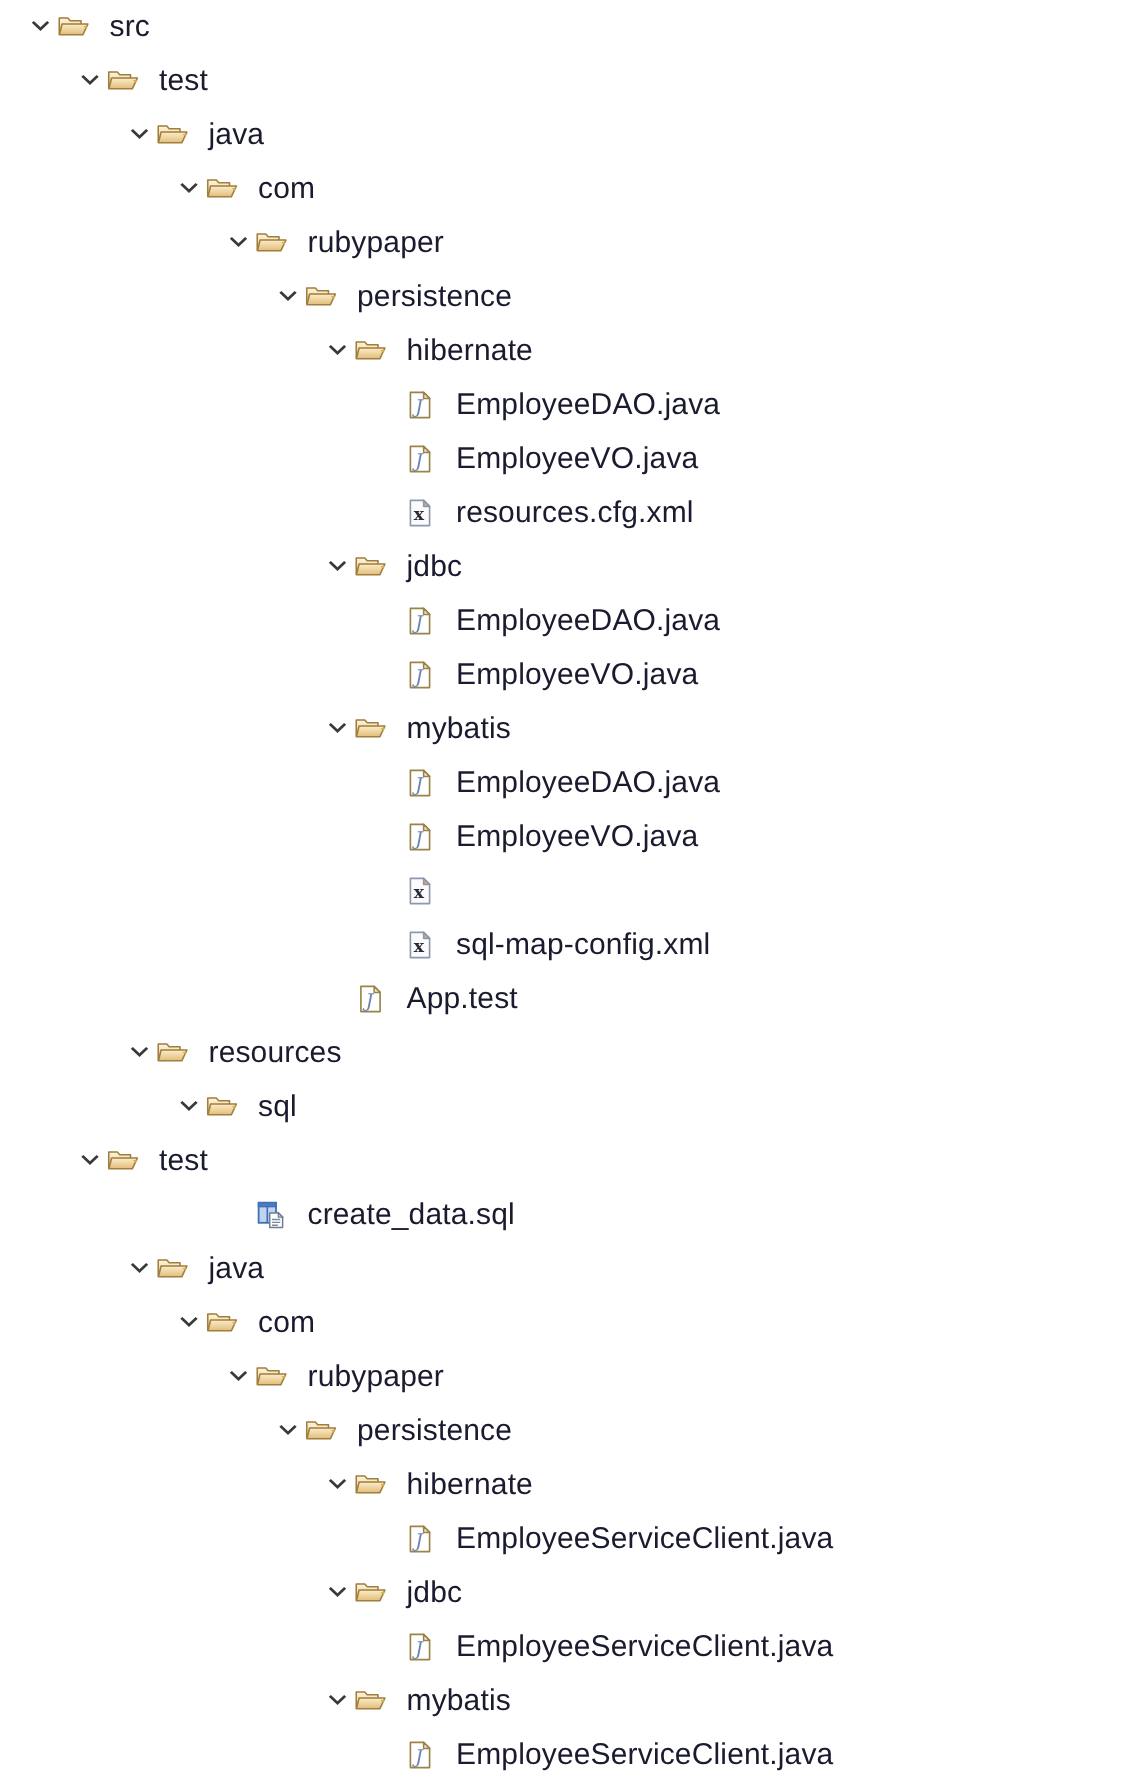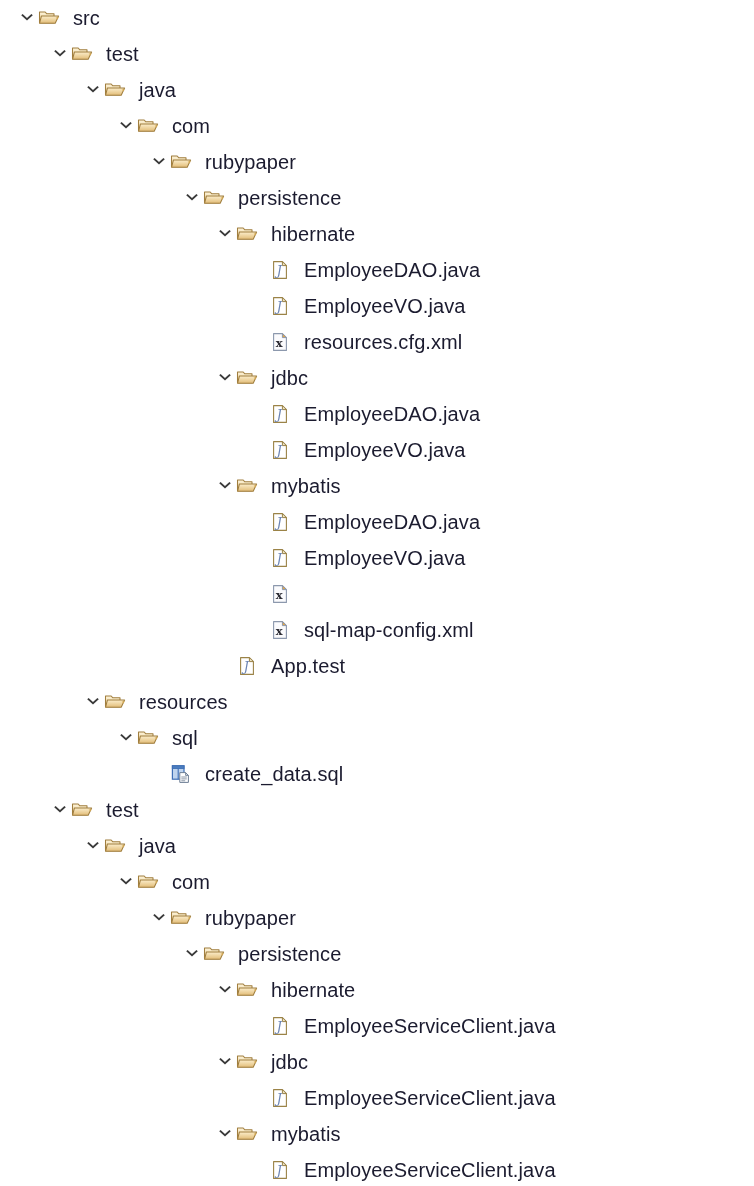--- a/index.html
+++ b/index.html
@@ -492,65 +492,65 @@
           </defs>
           <path d="M1.5 5.0 L7.2 5.0 L8.8 6.8 L16.0 6.8 L16.0 15.6 L1.5 15.6 Z" fill="url(#fbk)" stroke="#a07e3e" stroke-width="1.05" stroke-linejoin="round"></path>
           <path d="M3.4 9.0 L20.6 9.0 L17.2 16.2 L1.6 16.2 Z" fill="url(#ffr)" stroke="#a07e3e" stroke-width="1.05" stroke-linejoin="round"></path>
           <path d="M17.6 10.4 L20.8 10.4 L19.4 12.2 Z" fill="#d7a94f"></path>
         </svg>
       </span>
       <span class="icon-gap"></span>
       <span class="label">sql</span>
     </div>
     <div class="row">
+      <span class="indent" style="width: 49px;"></span>
+      <span class="twisty">
+        <svg width="22" height="22" viewBox="0 0 22 22" aria-hidden="true">
+          <path d="M5.2 8.2 L11 13.6 L16.8 8.2 L15.4 7.0 L11 11.1 L6.6 7.0 Z" fill="#3a3a3a"></path>
+        </svg>
+      </span>
+      <span class="icon">
+        <svg width="22" height="22" viewBox="0 0 22 22" aria-hidden="true">
+          <defs>
+            <linearGradient id="fbk" x1="0" y1="0" x2="0" y2="1">
+              <stop offset="0%" stop-color="#fdf3d9"></stop>
+              <stop offset="100%" stop-color="#ecd29a"></stop>
+            </linearGradient>
+            <linearGradient id="ffr" x1="0" y1="0" x2="0" y2="1">
+              <stop offset="0%" stop-color="#fbedcb"></stop>
+              <stop offset="100%" stop-color="#e2bd78"></stop>
+            </linearGradient>
+          </defs>
+          <path d="M1.5 5.0 L7.2 5.0 L8.8 6.8 L16.0 6.8 L16.0 15.6 L1.5 15.6 Z" fill="url(#fbk)" stroke="#a07e3e" stroke-width="1.05" stroke-linejoin="round"></path>
+          <path d="M3.4 9.0 L20.6 9.0 L17.2 16.2 L1.6 16.2 Z" fill="url(#ffr)" stroke="#a07e3e" stroke-width="1.05" stroke-linejoin="round"></path>
+          <path d="M17.6 10.4 L20.8 10.4 L19.4 12.2 Z" fill="#d7a94f"></path>
+        </svg>
+      </span>
+      <span class="icon-gap"></span>
+      <span class="label">test</span>
+    </div>
+    <div class="row">
       <span class="indent" style="width: 148px;"></span>
       <span class="twisty"></span>
       <span class="icon">
         <svg width="22" height="22" viewBox="0 0 22 22" aria-hidden="true">
           <rect x="2.4" y="2.8" width="11.6" height="13.4" fill="#bfd4ee" stroke="#3f6fb5" stroke-width="1.2"></rect>
           <rect x="2.4" y="2.8" width="11.6" height="2.6" fill="#4d7fc0" stroke="#3f6fb5" stroke-width="1.0"></rect>
           <line x1="8.2" y1="5.4" x2="8.2" y2="16.2" stroke="#3f6fb5" stroke-width="1.1"></line>
           <path d="M9.8 9.6 L15.6 9.6 L18.4 12.4 L18.4 19.4 L9.8 19.4 Z" fill="#ffffff" stroke="#6d7e94" stroke-width="1.0" stroke-linejoin="round"></path>
           <path d="M15.6 9.6 L15.6 12.4 L18.4 12.4 Z" fill="#dfe6ef" stroke="#6d7e94" stroke-width="0.9"></path>
           <line x1="11.3" y1="14.0" x2="16.8" y2="14.0" stroke="#7d8a9c" stroke-width="0.9"></line>
           <line x1="11.3" y1="15.9" x2="16.8" y2="15.9" stroke="#7d8a9c" stroke-width="0.9"></line>
           <line x1="11.3" y1="17.8" x2="15.2" y2="17.8" stroke="#7d8a9c" stroke-width="0.9"></line>
         </svg>
       </span>
       <span class="icon-gap"></span>
       <span class="label">create_data.sql</span>
     </div>
     <div class="row">
-      <span class="indent" style="width: 49px;"></span>
-      <span class="twisty">
-        <svg width="22" height="22" viewBox="0 0 22 22" aria-hidden="true">
-          <path d="M5.2 8.2 L11 13.6 L16.8 8.2 L15.4 7.0 L11 11.1 L6.6 7.0 Z" fill="#3a3a3a"></path>
-        </svg>
-      </span>
-      <span class="icon">
-        <svg width="22" height="22" viewBox="0 0 22 22" aria-hidden="true">
-          <defs>
-            <linearGradient id="fbk" x1="0" y1="0" x2="0" y2="1">
-              <stop offset="0%" stop-color="#fdf3d9"></stop>
-              <stop offset="100%" stop-color="#ecd29a"></stop>
-            </linearGradient>
-            <linearGradient id="ffr" x1="0" y1="0" x2="0" y2="1">
-              <stop offset="0%" stop-color="#fbedcb"></stop>
-              <stop offset="100%" stop-color="#e2bd78"></stop>
-            </linearGradient>
-          </defs>
-          <path d="M1.5 5.0 L7.2 5.0 L8.8 6.8 L16.0 6.8 L16.0 15.6 L1.5 15.6 Z" fill="url(#fbk)" stroke="#a07e3e" stroke-width="1.05" stroke-linejoin="round"></path>
-          <path d="M3.4 9.0 L20.6 9.0 L17.2 16.2 L1.6 16.2 Z" fill="url(#ffr)" stroke="#a07e3e" stroke-width="1.05" stroke-linejoin="round"></path>
-          <path d="M17.6 10.4 L20.8 10.4 L19.4 12.2 Z" fill="#d7a94f"></path>
-        </svg>
-      </span>
-      <span class="icon-gap"></span>
-      <span class="label">test</span>
-    </div>
-    <div class="row">
       <span class="indent" style="width: 82px;"></span>
       <span class="twisty">
         <svg width="22" height="22" viewBox="0 0 22 22" aria-hidden="true">
           <path d="M5.2 8.2 L11 13.6 L16.8 8.2 L15.4 7.0 L11 11.1 L6.6 7.0 Z" fill="#3a3a3a"></path>
         </svg>
       </span>
       <span class="icon">
         <svg width="22" height="22" viewBox="0 0 22 22" aria-hidden="true">
           <defs>
             <linearGradient id="fbk" x1="0" y1="0" x2="0" y2="1">

